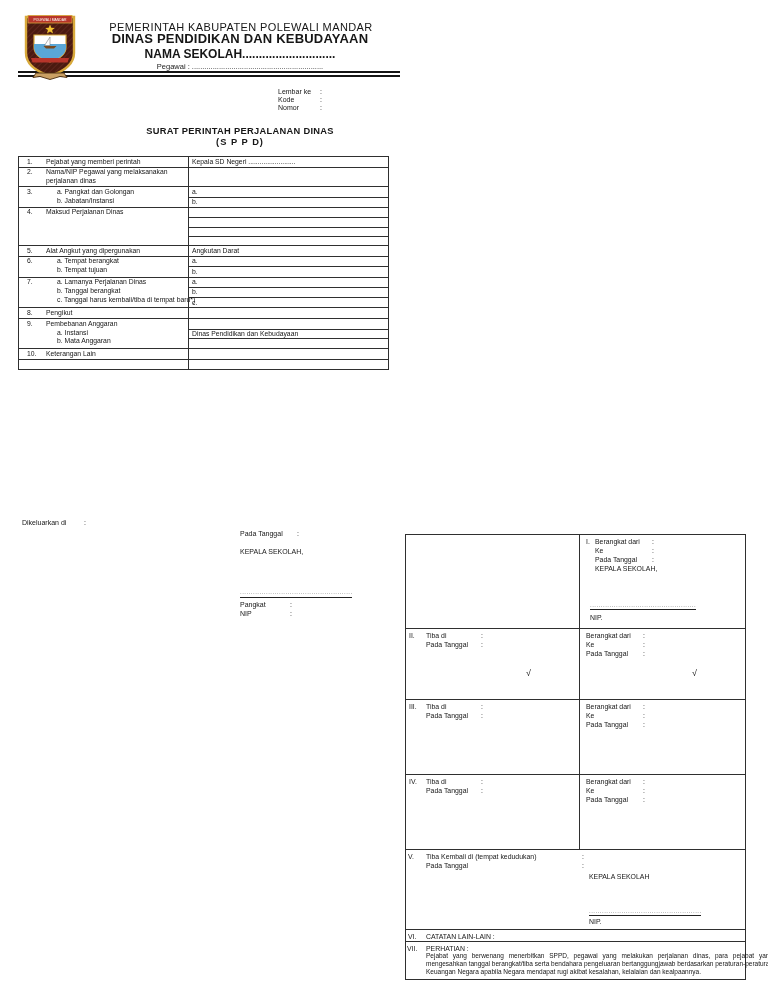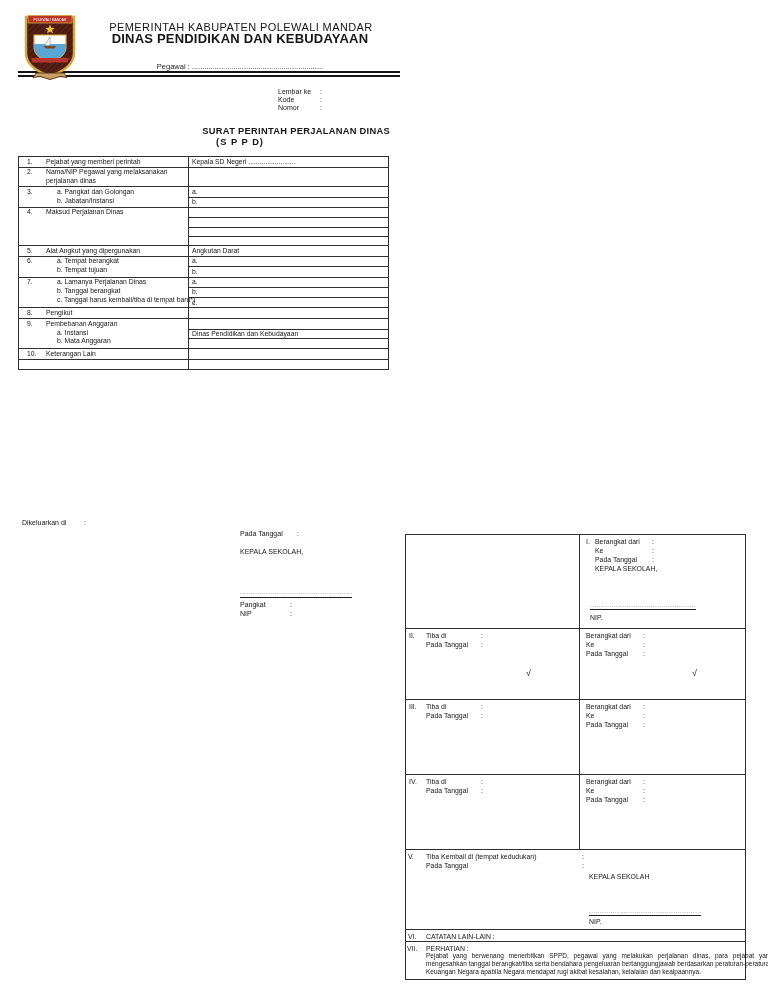--- a/index.html
+++ b/index.html
@@ -11,21 +11,21 @@
   #hdr-dep{left:70px;top:31px;width:340px;text-align:center;font-size:13px;font-weight:bold;letter-spacing:.2px;}
   #hdr-sch{left:70px;top:47px;width:340px;text-align:center;font-size:12px;font-weight:bold;}
   #hdr-alm{left:70px;top:62px;width:340px;text-align:center;font-size:7.5px;color:#222;}
   .rule{position:absolute;left:18px;width:382px;background:#141414;}
   #rule1{top:70.5px;height:2px;}
   #rule2{top:74.5px;height:2.2px;}
   
   .meta-line{position:absolute;left:278px;font-size:7px;white-space:nowrap;}
   .meta-line .lbl{display:inline-block;width:42px;}
   
-  #title1{left:90px;top:126px;width:300px;text-align:right;font-weight:bold;font-size:9.3px;letter-spacing:.3px;}
+  #title1{left:90px;top:126px;width:300px;text-align:center;font-weight:bold;font-size:9.3px;letter-spacing:.3px;}
   #title2{left:90px;top:136.5px;width:300px;text-align:center;font-weight:bold;font-size:9.3px;letter-spacing:1px;}
   
   #main-table{position:absolute;left:18px;top:156px;width:371px;border:1.2px solid #2f2f2f;font-size:6.8px;line-height:8.8px;box-sizing:border-box;}
   .mt-row{display:flex;border-top:1px solid #2f2f2f;}
   .mt-row:first-child{border-top:none;}
   .mt-left{width:169px;min-height:9.3px;position:relative;padding:.5px 0;box-sizing:border-box;overflow:visible;}
   .mt-num{position:absolute;left:8px;top:.5px;}
   .mt-lab{margin-left:27px;white-space:nowrap;}
   .mt-lab.sub{margin-left:38px;}
   .mt-right{flex:1;display:flex;flex-direction:column;border-left:1px solid #2f2f2f;box-sizing:border-box;}
@@ -81,20 +81,21 @@
     <path d="M11,22 h32 v12 q0,10 -16,15 q-16,-5 -16,-15 Z" fill="#ffffff" stroke="#d8a93b" stroke-width="1.2"></path>
     <path d="M11,31 h32 v3 q0,10 -16,14 q-16,-4 -16,-14 Z" fill="#5aa7d6"></path>
     <polygon points="27,24 21.5,32.5 27,32.5" fill="#ffffff" stroke="#666" stroke-width="0.5"></polygon>
     <path d="M20.5,33 h13 l-2.5,2.5 h-8 Z" fill="#7a4a1e"></path>
     <polygon points="8,45 46,45 44.5,49.5 9.5,49.5" fill="#b8352a"></polygon>
     <path d="M13,60 L41,60 L44,64.5 L37,63.5 L27,66.5 L17,63.5 L10,64.5 Z" fill="#caa064" stroke="#4a2c10" stroke-width="0.9"></path>
   </svg>
 
   <div class="t" id="hdr-gov">PEMERINTAH KABUPATEN POLEWALI MANDAR</div>
   <div class="t" id="hdr-dep">DINAS PENDIDIKAN DAN KEBUDAYAAN</div>
+  <div class="t" id="hdr-sch">NAMA SEKOLAH............................</div>
   <div class="t" id="hdr-alm">Pegawai : ...............................................................</div>
   <div class="rule" id="rule1"></div>
   <div class="rule" id="rule2"></div>
 
   <div class="meta-line" style="top:88px">
     <span class="lbl">Lembar ke</span><span>:</span>
   </div>
   <div class="meta-line" style="top:96px">
     <span class="lbl">Kode</span><span>:</span>
   </div>

